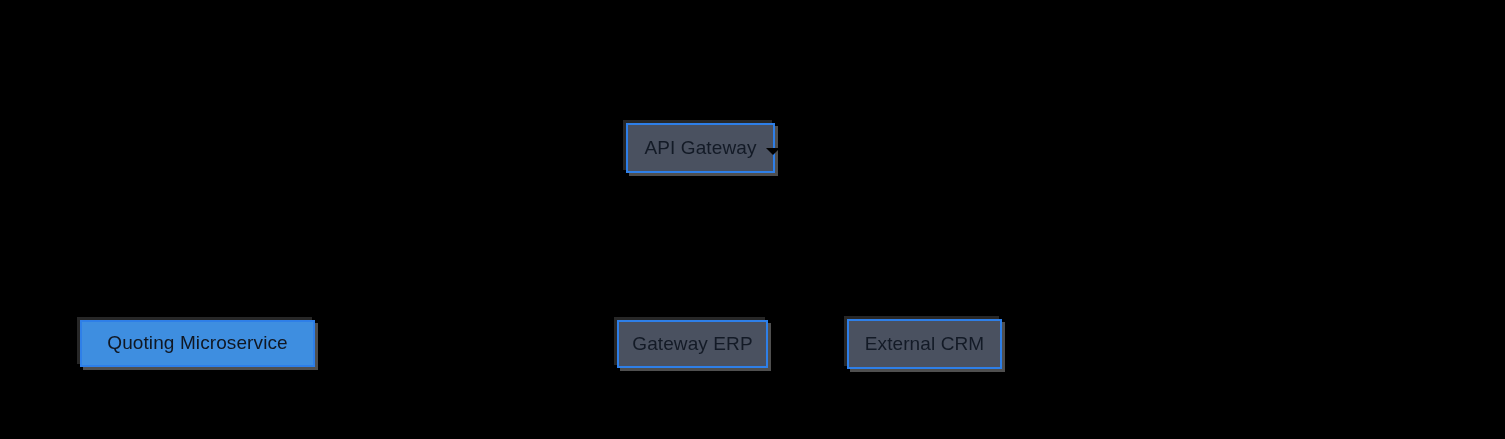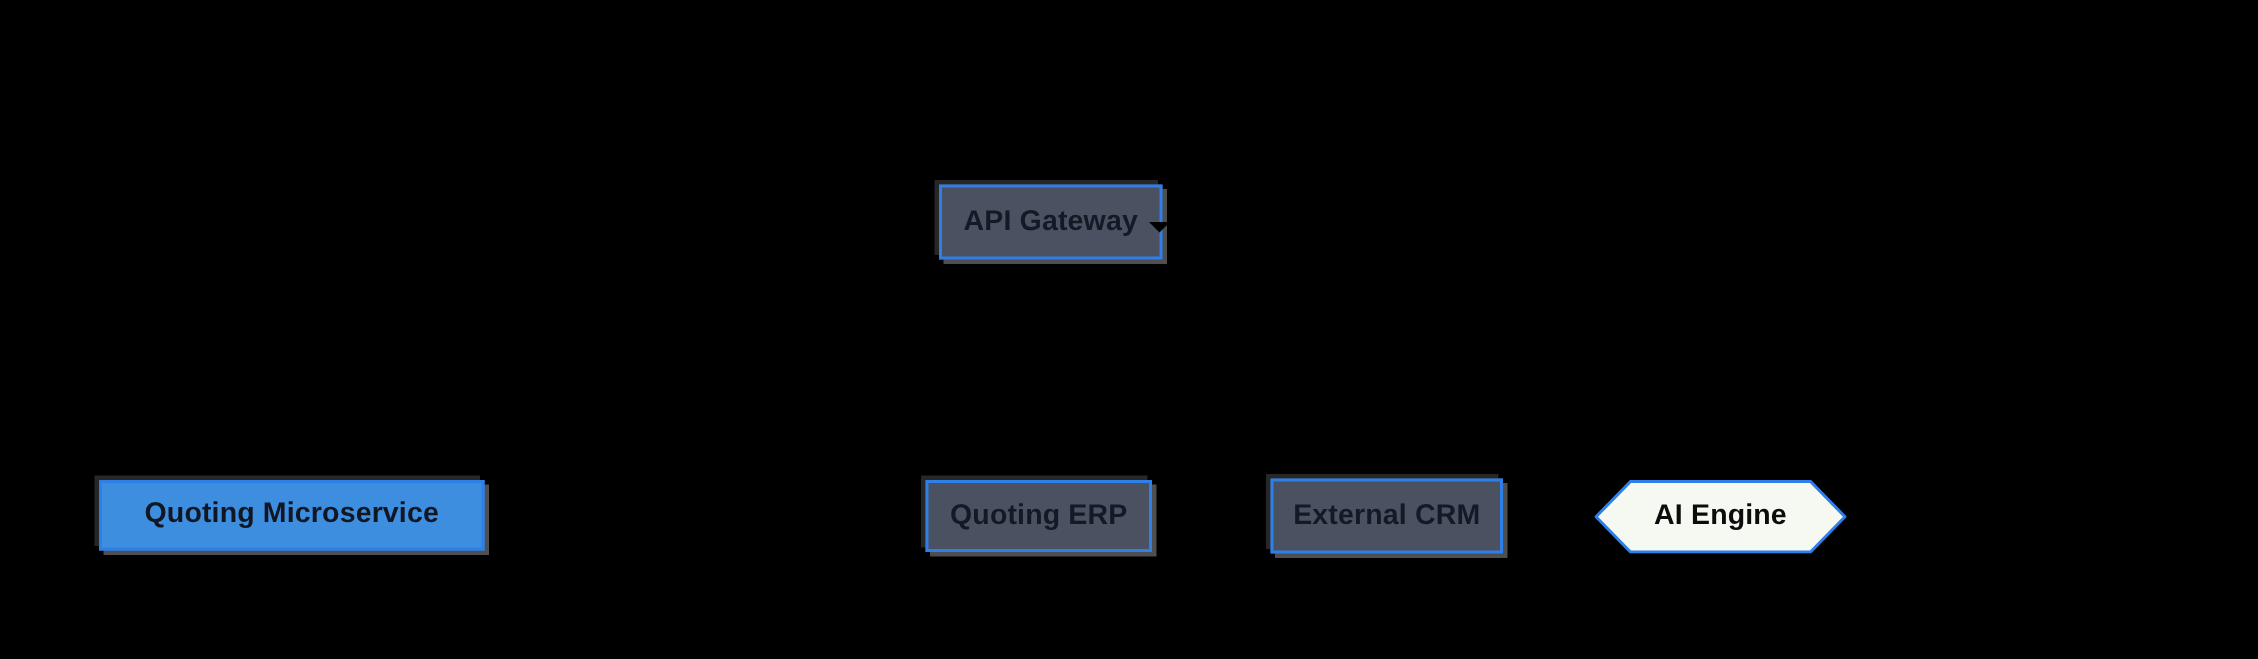--- a/index.html
+++ b/index.html
@@ -28,21 +28,20 @@
   }
   .node {
     position: absolute;
     box-sizing: border-box;
     display: flex;
     align-items: center;
     justify-content: center;
     text-align: center;
     line-height: 1.18;
     letter-spacing: 0.1px;
-    font-weight: bold;
   }
   
   .node.rect {
     border: 2px solid #2e7fe8;
     background: #4a5160;
     color: #131a26;
     font-size: 19px;
     box-shadow: 3px 3px 0 0 rgba(128,128,128,0.62),
                 -3px -3px 0 0 rgba(128,128,128,0.30);
   }
@@ -101,38 +100,32 @@
       <path d="M 240,318 L 240,260 L 884,260 L 884,316"></path>
       <path d="M 1113,260 L 1113,318"></path>
       <path d="M 1337,260 L 1337,312"></path>
     </g>
   </svg>
 
   <div class="node rect" style="left: 626px; top: 123px; width: 149px; height: 50px;">
     <span class="node-label">API Gateway</span>
   </div>
 
-  <div class="node primary" style="left: 66px; top: 320px; width: 257px; height: 47px;">
+  <div class="node primary" style="left: 80px; top: 320px; width: 235px; height: 47px;">
     <span class="node-label">Quoting Microservice</span>
   </div>
 
   <div class="node rect" style="left: 617px; top: 320px; width: 151px; height: 48px;">
-    <span class="node-label">Quoting ERP</span>
+    <span class="node-label">Gateway ERP</span>
   </div>
 
   <div class="node rect" style="left: 836px; top: 319px; width: 155px; height: 50px; margin-left: 11px;">
     <span class="node-label">External CRM</span>
   </div>
 
-  <div class="node hexagon" style="left: 1063px; top: 320px; width: 168px; height: 49px;">
-    <svg class="hex-shape" viewBox="0 0 168 49" preserveAspectRatio="none">
-      <polygon points="24,1 144,1 167,24.5 144,48 24,48 1,24.5" fill="#f5f9f2" stroke="#2e7fe8" stroke-width="2"></polygon>
-    </svg>
-    <span class="node-label hex-label">AI Engine</span>
-  </div>
 
 
 <div class="arrowhead" style="border-top: 7px solid transparent; border-bottom: 7px solid transparent; border-left: 7px solid rgb(0, 0, 0); left: 610px; top: 141px;"></div>
     <div class="arrowhead" style="border-left: 7px solid transparent; border-right: 7px solid transparent; border-top: 7px solid rgb(0, 0, 0); left: 766px; top: 148px;"></div>
     <div class="arrowhead" style="border-left: 7px solid transparent; border-right: 7px solid transparent; border-top: 7px solid rgb(0, 0, 0); left: 161px; top: 306px;"></div>
     <div class="arrowhead" style="border-left: 7px solid transparent; border-right: 7px solid transparent; border-top: 7px solid rgb(0, 0, 0); left: 225px; top: 306px;"></div>
     <div class="arrowhead" style="border-top: 7px solid transparent; border-bottom: 7px solid transparent; border-left: 7px solid rgb(0, 0, 0); left: 601px; top: 337px;"></div>
     <div class="arrowhead" style="border-left: 7px solid transparent; border-right: 7px solid transparent; border-top: 7px solid rgb(0, 0, 0); left: 877px; top: 305px;"></div>
     <div class="arrowhead" style="border-left: 7px solid transparent; border-right: 7px solid transparent; border-top: 7px solid rgb(0, 0, 0); left: 1106px; top: 306px;"></div>
     <div class="arrowhead" style="border-left: 7px solid transparent; border-right: 7px solid transparent; border-top: 7px solid rgb(0, 0, 0); left: 1330px; top: 301px;"></div>

